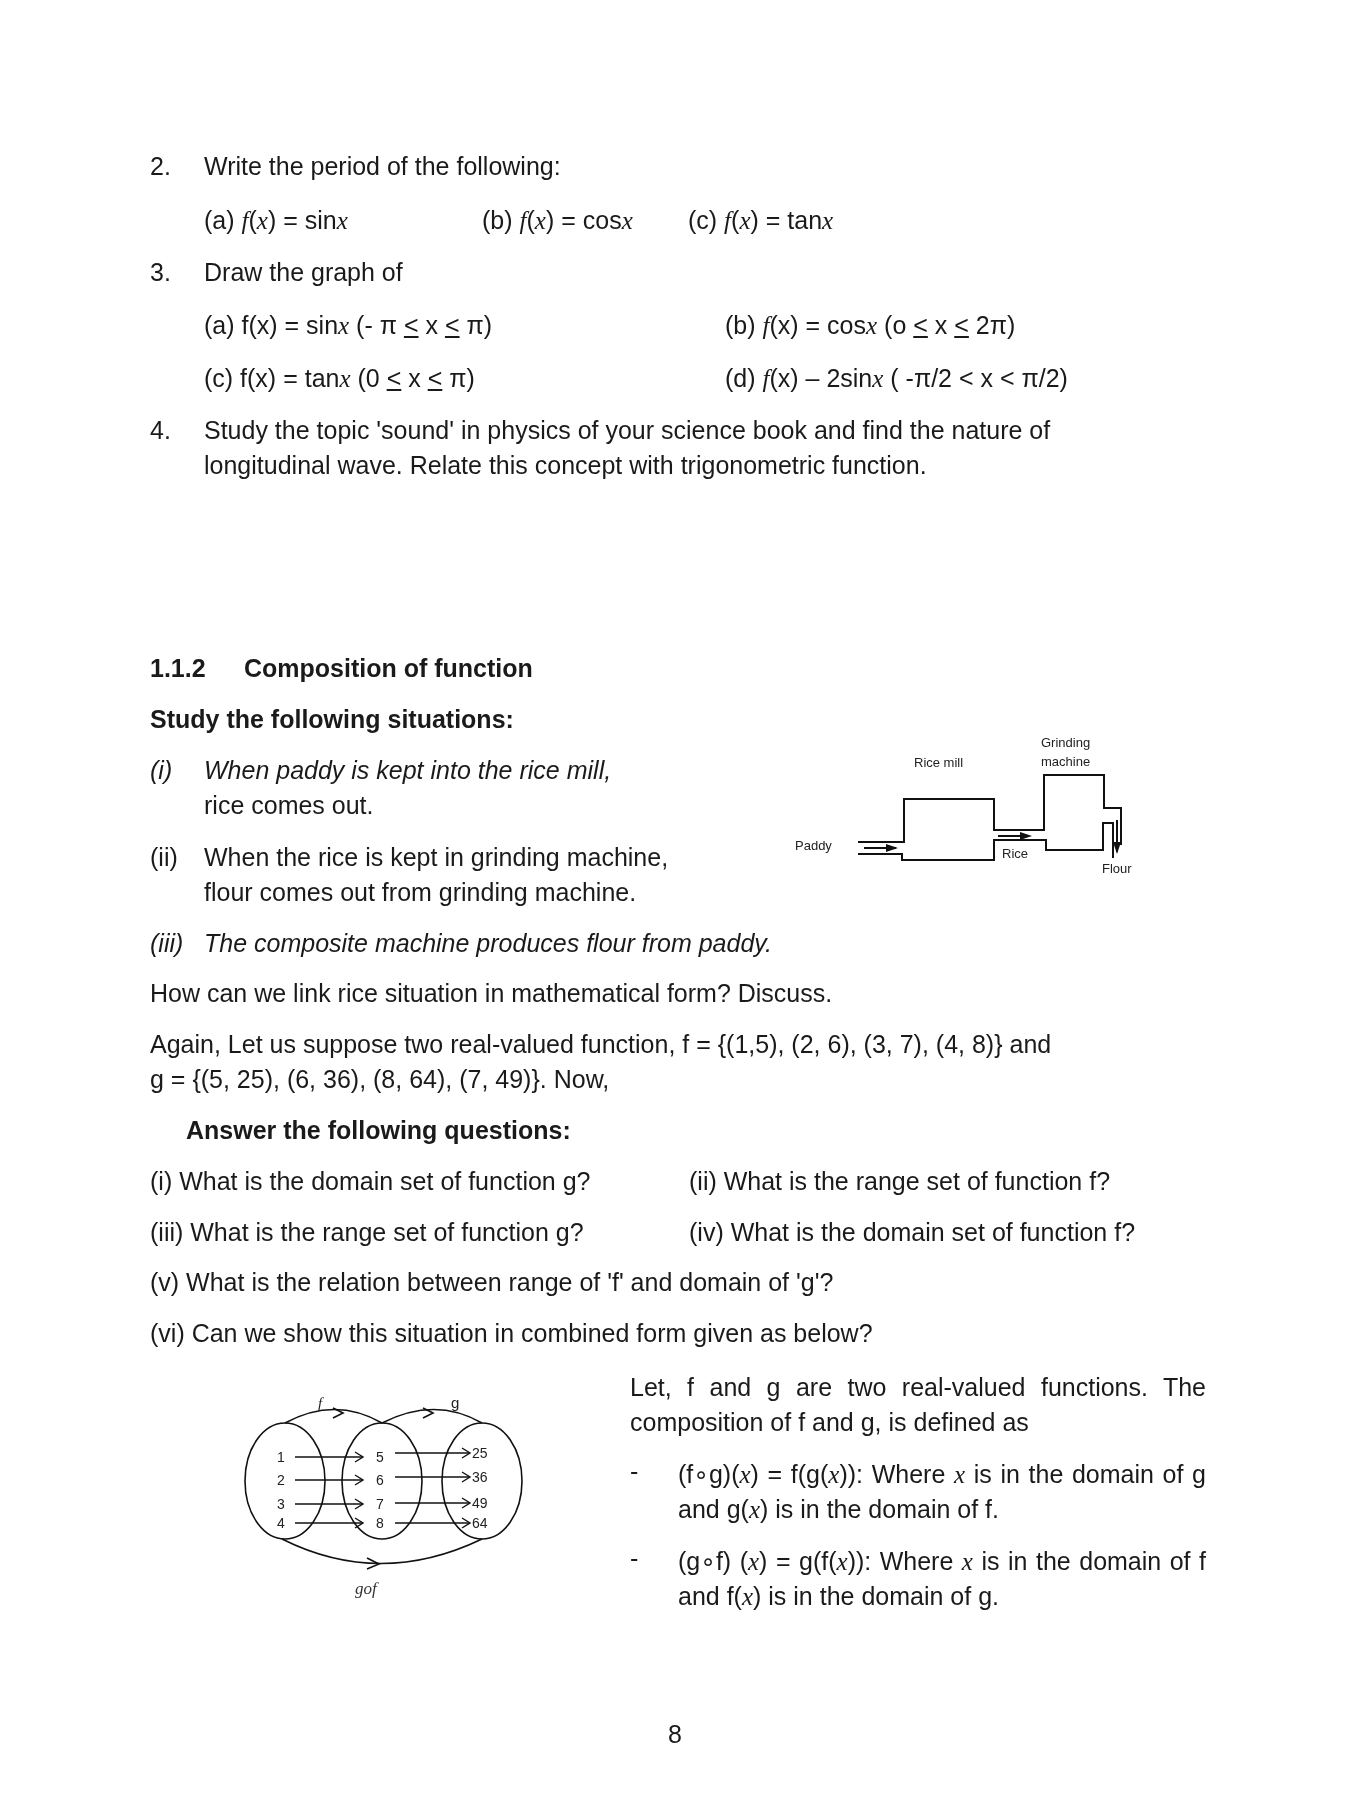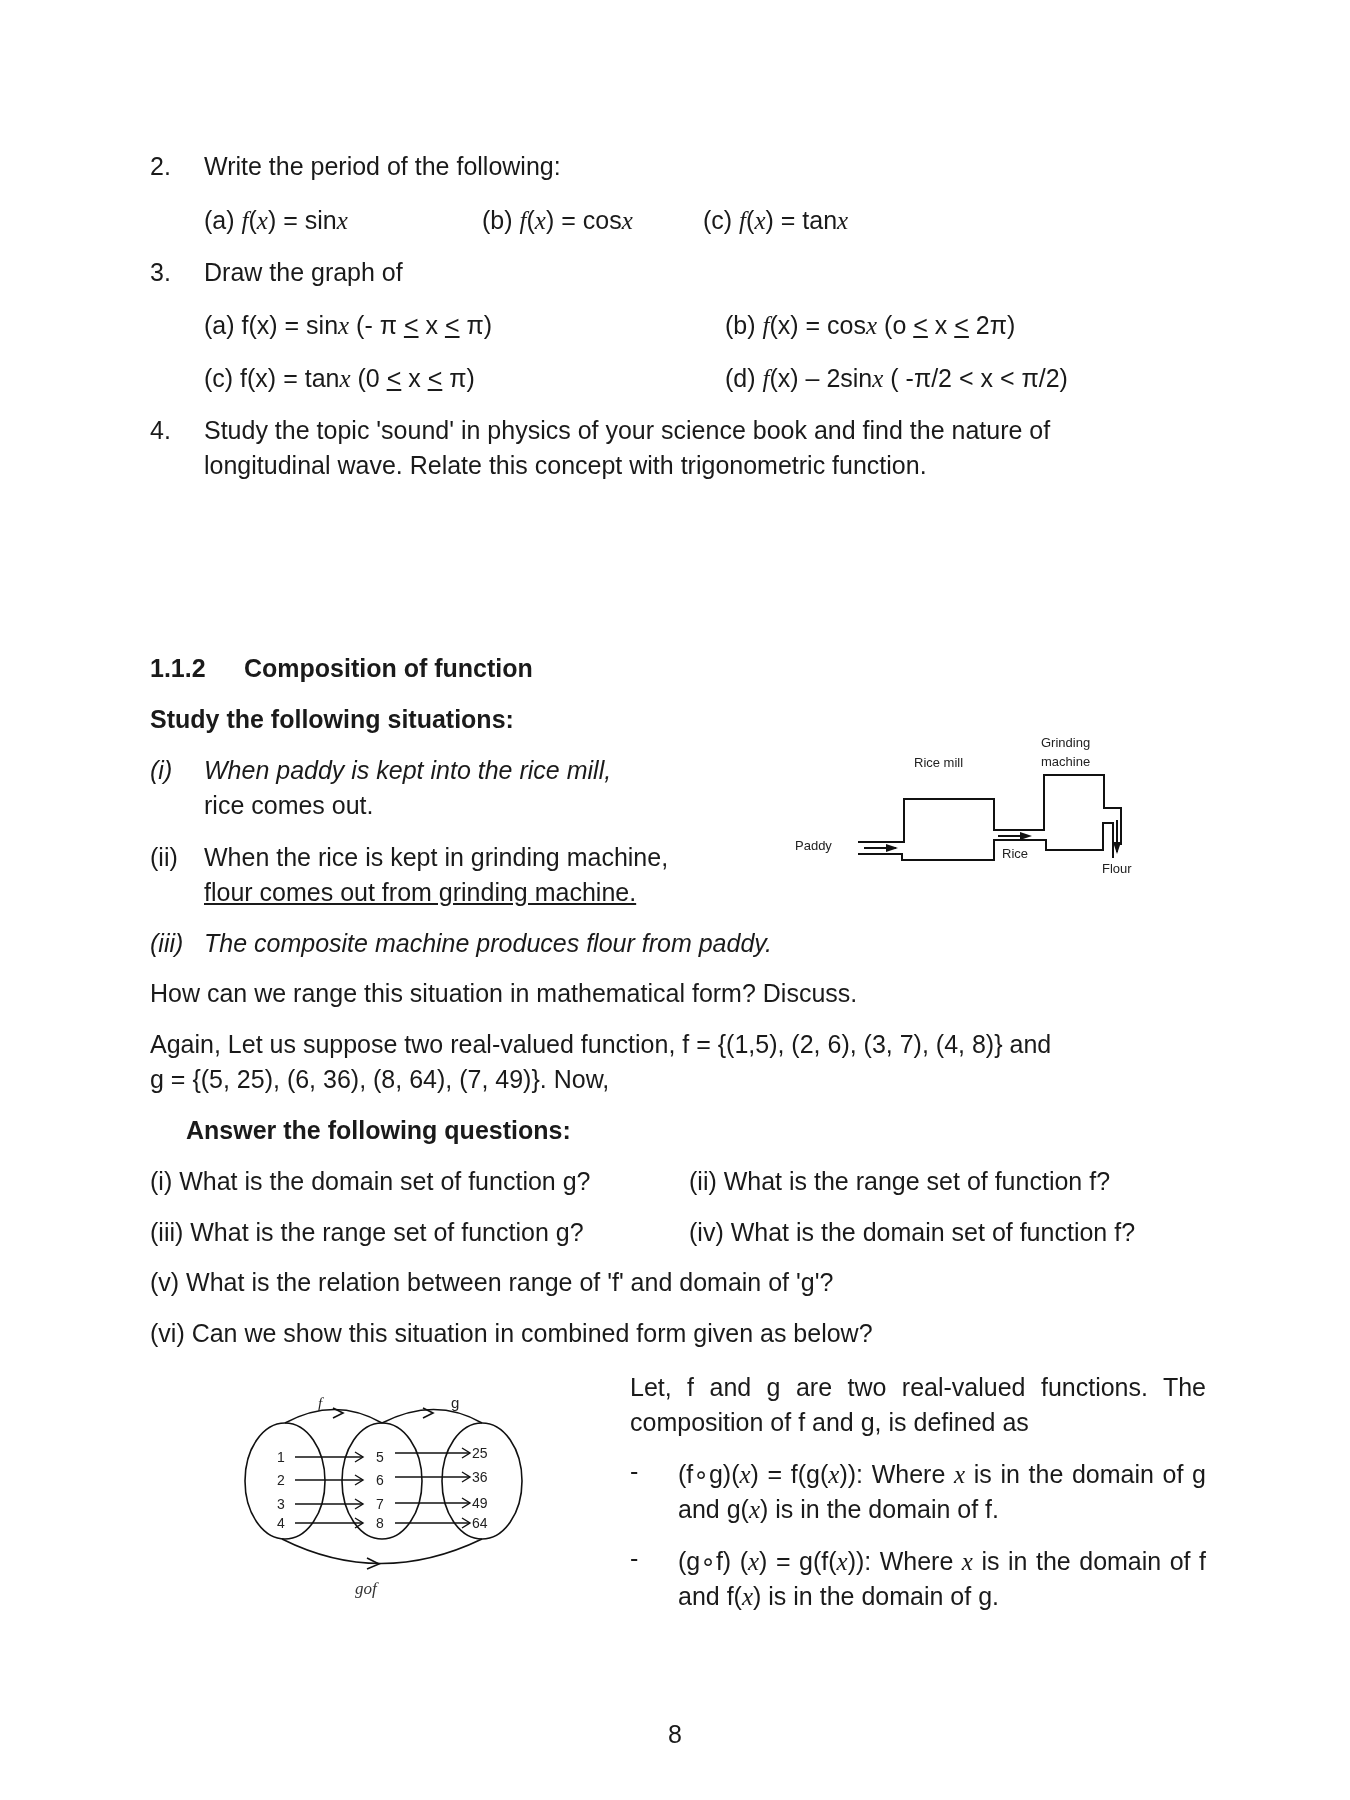--- a/index.html
+++ b/index.html
@@ -21,21 +21,21 @@
 
 <div class="abs" style="left:150px; top:152px;">
   <span class="num">2.</span><span>Write the period of the following:</span>
 </div>
 <div class="abs" style="left:204px; top:206px;">
   <span>(a)</span> <span class="math">f</span><span>(</span><span class="math">x</span><span>) = sin</span><span class="math">x</span>
 </div>
 <div class="abs" style="left:438px; top:206px;margin-left:44px;">
   <span>(b)</span> <span class="math">f</span><span>(</span><span class="math">x</span><span>) = cos</span><span class="math">x</span>
 </div>
-<div class="abs" style="left:703px; top:206px;">
+<div class="abs" style="left:688px; top:206px;">
   <span>(c)</span> <span class="math">f</span><span>(</span><span class="math">x</span><span>) = tan</span><span class="math">x</span>
 </div>
 
 <div class="abs" style="left:150px; top:258px;">
   <span class="num">3.</span><span>Draw the graph of</span>
 </div>
 <div class="abs" style="left:204px; top:311px;">
   <span>(a) f(x) = sin</span><span class="math">x</span><span> (- π </span><span class="u">&lt;</span><span> x </span><span class="u">&lt;</span><span> π)</span>
 </div>
 <div class="abs" style="left:725px; top:311px;">
@@ -58,21 +58,21 @@
 </div>
 <div class="abs bold" style="left:150px; top:705px;">Study the following situations:</div>
 
 <div class="abs" style="left:150px; top:756px;font-style:italic;">
   <span class="num">(i)</span><span>When paddy is kept into the rice mill,</span>
 </div>
 <div class="abs" style="left:204px; top:791px;">rice comes out.</div>
 <div class="abs" style="left:150px; top:843px;">
   <span class="num">(ii)</span><span>When the rice is kept in grinding machine,</span>
 </div>
-<div class="abs" style="left:204px; top:878px;text-decoration:underline;">flour comes out from grinding machine.</div>
+<div class="abs" style="left:204px; top:878px;">flour comes out from grinding machine.</div>
 <div class="abs" style="left:150px; top:929px;font-style:italic;">
   <span class="num">(iii)</span><span>The composite machine produces flour from paddy.</span>
 </div>
 
 <svg class="abs" style="left:780px; top:720px;" width="400" height="180" viewBox="0 0 400 180">
   <g fill="none" stroke="#111" stroke-width="2">
 
     <polyline points="78,122 124,122 124,79 214,79 214,110 264,110 264,55 324,55 324,88 341,88 341,125"></polyline>
     <polyline points="78,134 122,134 122,140 214,140 214,120 266,120 266,130 323,130 323,103 333,103 333,138"></polyline>
     <line x1="84" y1="128" x2="116" y2="128"></line>
@@ -85,21 +85,21 @@
     <polygon points="337,134 333,122 341,122"></polygon>
   </g>
   <text x="15" y="130" font-size="13" fill="#222">Paddy</text>
   <text x="134" y="47" font-size="13" fill="#222">Rice mill</text>
   <text x="222" y="138" font-size="13" fill="#222">Rice</text>
   <text x="261" y="27" font-size="13" fill="#222">Grinding</text>
   <text x="261" y="46" font-size="13" fill="#222">machine</text>
   <text x="322" y="153" font-size="13" fill="#222">Flour</text>
 </svg>
 
-<div class="abs" style="left:150px; top:979px;">How can we range this situation in mathematical form? Discuss.</div>
+<div class="abs" style="left:150px; top:979px;">How can we link rice situation in mathematical form? Discuss.</div>
 <div class="abs" style="left:150px; top:1030px;">Again, Let us suppose two real-valued function, f = {(1,5), (2, 6), (3, 7), (4, 8)} and</div>
 <div class="abs" style="left:150px; top:1065px;">g = {(5, 25), (6, 36), (8, 64), (7, 49)}. Now,</div>
 <div class="abs bold" style="left:150px; top:1116px;margin-left:36px;">Answer the following questions:</div>
 
 <div class="abs" style="left:150px; top:1167px;">(i) What is the domain set of function g?</div>
 <div class="abs" style="left:689px; top:1167px;">(ii) What is the range set of function f?</div>
 <div class="abs" style="left:150px; top:1218px;">(iii) What is the range set of function g?</div>
 <div class="abs" style="left:689px; top:1218px;text-align:right;">(iv) What is the domain set of function f?</div>
 <div class="abs" style="left:150px; top:1268px;">(v) What is the relation between range of 'f' and domain of 'g'?</div>
 <div class="abs" style="left:150px; top:1319px;">(vi) Can we show this situation in combined form given as below?</div>

